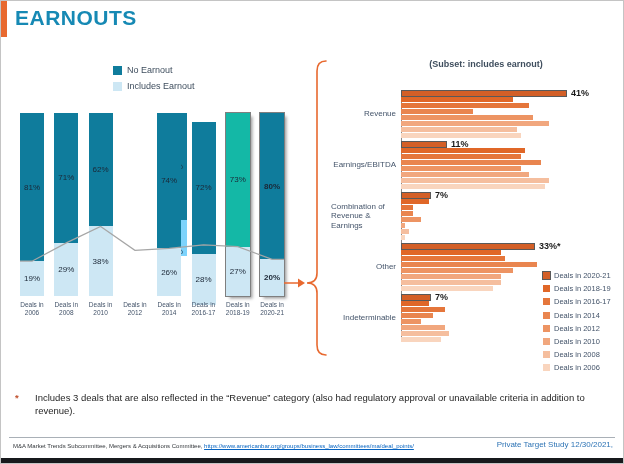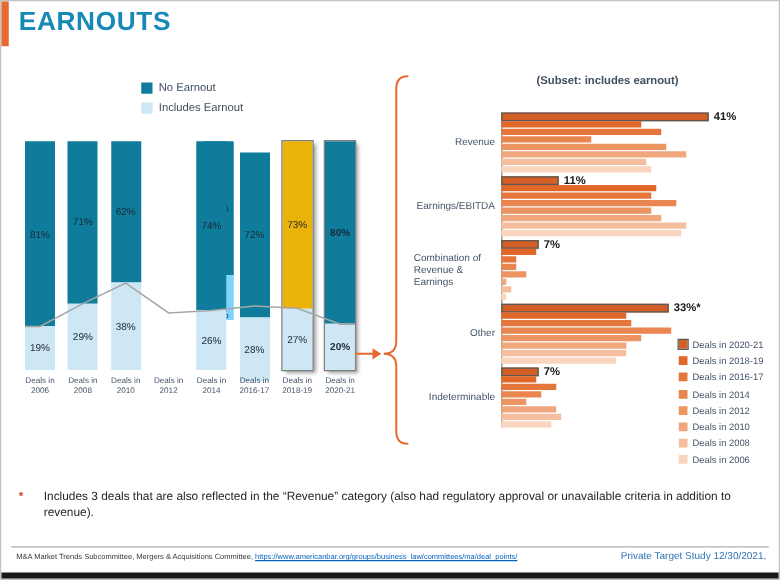--- a/index.html
+++ b/index.html
@@ -115,21 +115,21 @@
         </div>
         <div class="vbar" style="left: 174.5px; top: 59px; width: 24px; height: 183px;">
           <div class="seg" style="height: 131.76px; background: rgb(15, 124, 156);">
             <span class="seglab">72%</span>
           </div>
           <div class="seg" style="height: 51.24px; background: rgb(205, 231, 244);">
             <span class="seglab">28%</span>
           </div>
         </div>
         <div class="vbar hl" style="left: 208.8px; top: 50px; width: 24px; height: 183px;">
-          <div class="seg" style="height: 133.59px; background: #eab308; text-align: center;">
+          <div class="seg" style="height: 133.59px; background: #14b8a6; text-align: center;">
             <span class="seglab">73%</span>
           </div>
           <div class="seg" style="height: 49.41px; background: rgb(205, 231, 244);">
             <span class="seglab">27%</span>
           </div>
         </div>
         <div class="vbar hl" style="left: 243.1px; top: 50px; width: 24px; height: 183px;">
           <div class="seg" style="height: 146.4px; background: rgb(15, 124, 156);">
             <span class="seglab b">80%</span>
           </div>

